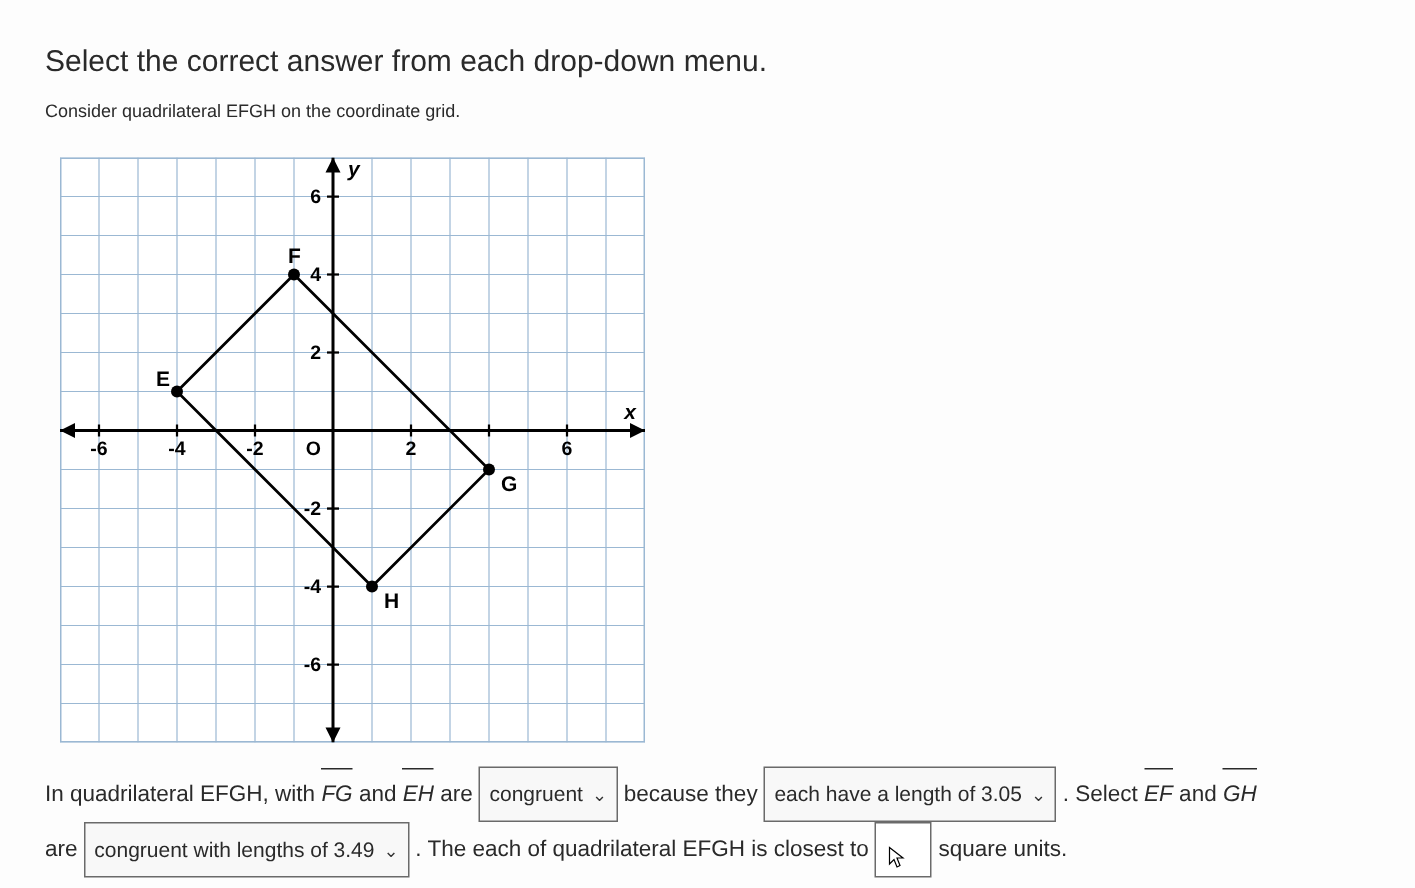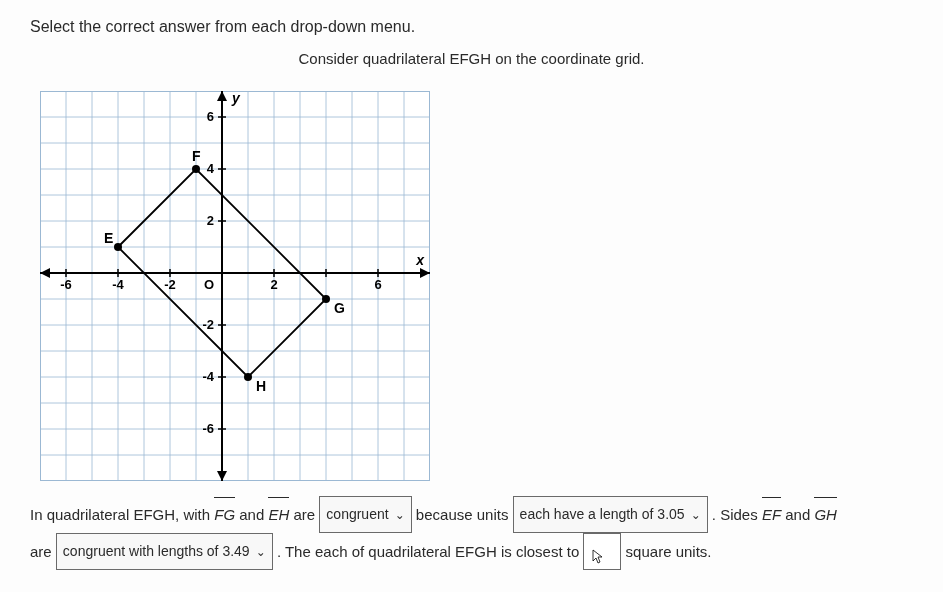--- a/index.html
+++ b/index.html
@@ -5,22 +5,22 @@
     * { box-sizing: border-box; }
     body {
       font-family: Arial, Helvetica, sans-serif;
       font-size: 15px;
       color: #2a2a2a;
       margin: 0;
       padding: 18px 30px;
       background: #fdfdfd;
       width: 943px;
     }
-    .instr { margin: 0 0 14px 0; font-size: 16px; }
-    .prompt { margin: 0 0 24px 0; font-size: 15px; text-align: center; }
+    .instr { margin: 12px 0 14px 0; font-size: 20px; }
+    .prompt { margin: 0 0 24px 0; font-size: 12px; }
     .graph-wrap { margin-left: 10px; margin-bottom: 12px; }
     .answer-block { line-height: 2.2; font-size: 15px; }
     .seg { display: inline; vertical-align: middle; }
     .sel {
       display: inline-block;
       border: 1px solid #6a6a6a;
       background: #f8f8f8;
       padding: 2px 6px;
       font-size: 14px;
       vertical-align: middle;
@@ -136,23 +136,23 @@
     </svg>
 </div>
 
 <div class="answer-block">
   <span class="seg">In quadrilateral EFGH, with </span>
   <span class="seg ov">FG</span>
   <span class="seg"> and </span>
   <span class="seg ov">EH</span>
   <span class="seg"> are </span>
   <span class="sel">congruent</span>
-  <span class="seg"> because units </span>
+  <span class="seg"> because they </span>
   <span class="sel">each have a length of 3.05</span>
-  <span class="seg"> . Sides </span>
+  <span class="seg"> . Select </span>
   <span class="seg ov">EF</span>
   <span class="seg"> and </span>
   <span class="seg ov">GH</span>
   <br>
   <span class="seg">are </span>
   <span class="sel">congruent with lengths of 3.49</span>
   <span class="seg"> . The each of quadrilateral EFGH is closest to </span>
   <span class="sel empty">
     <span class="cursor-icon">
       <svg viewBox="0 0 18 16">

